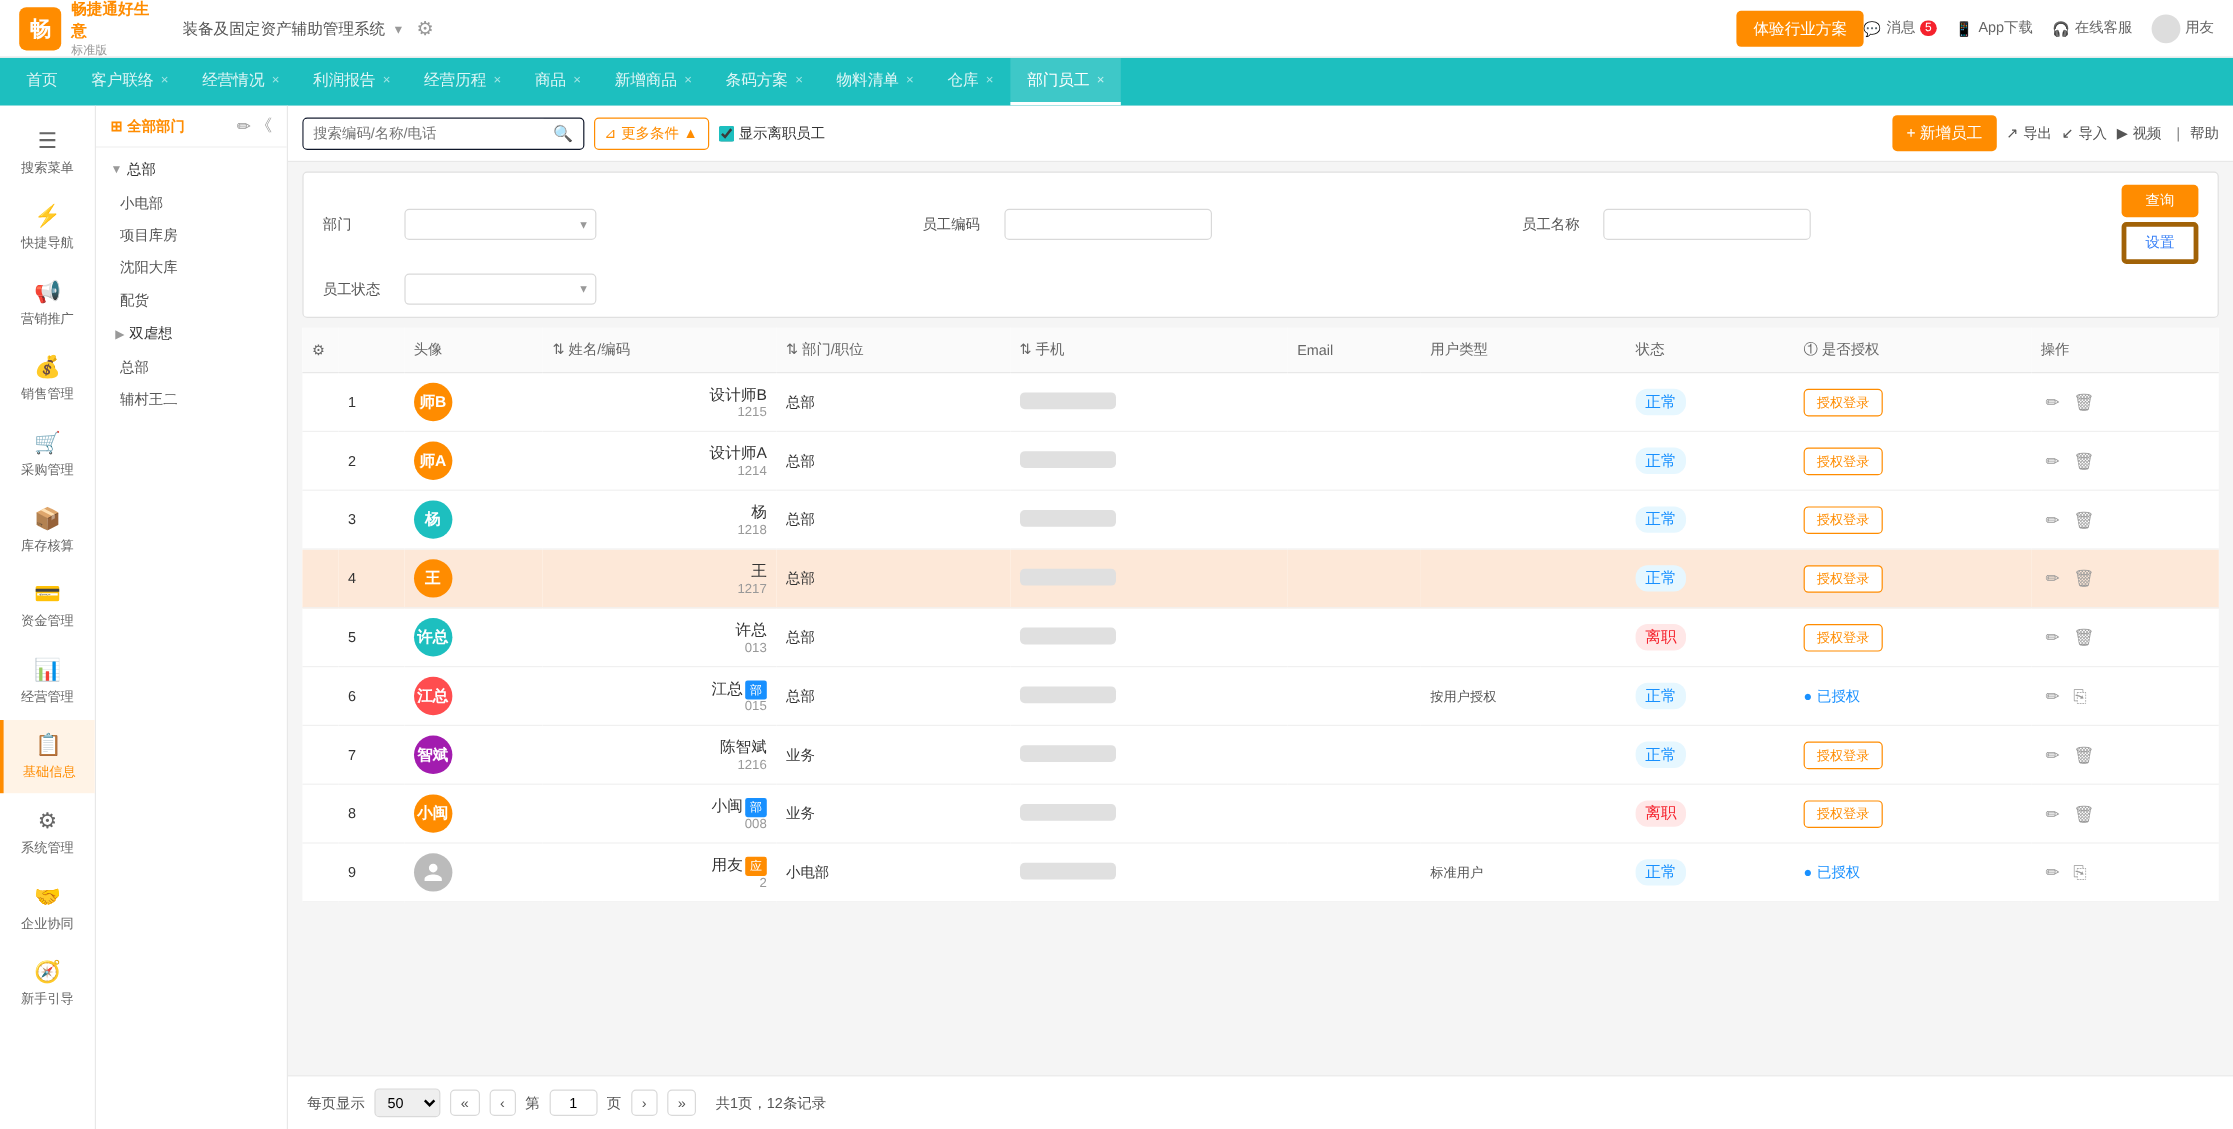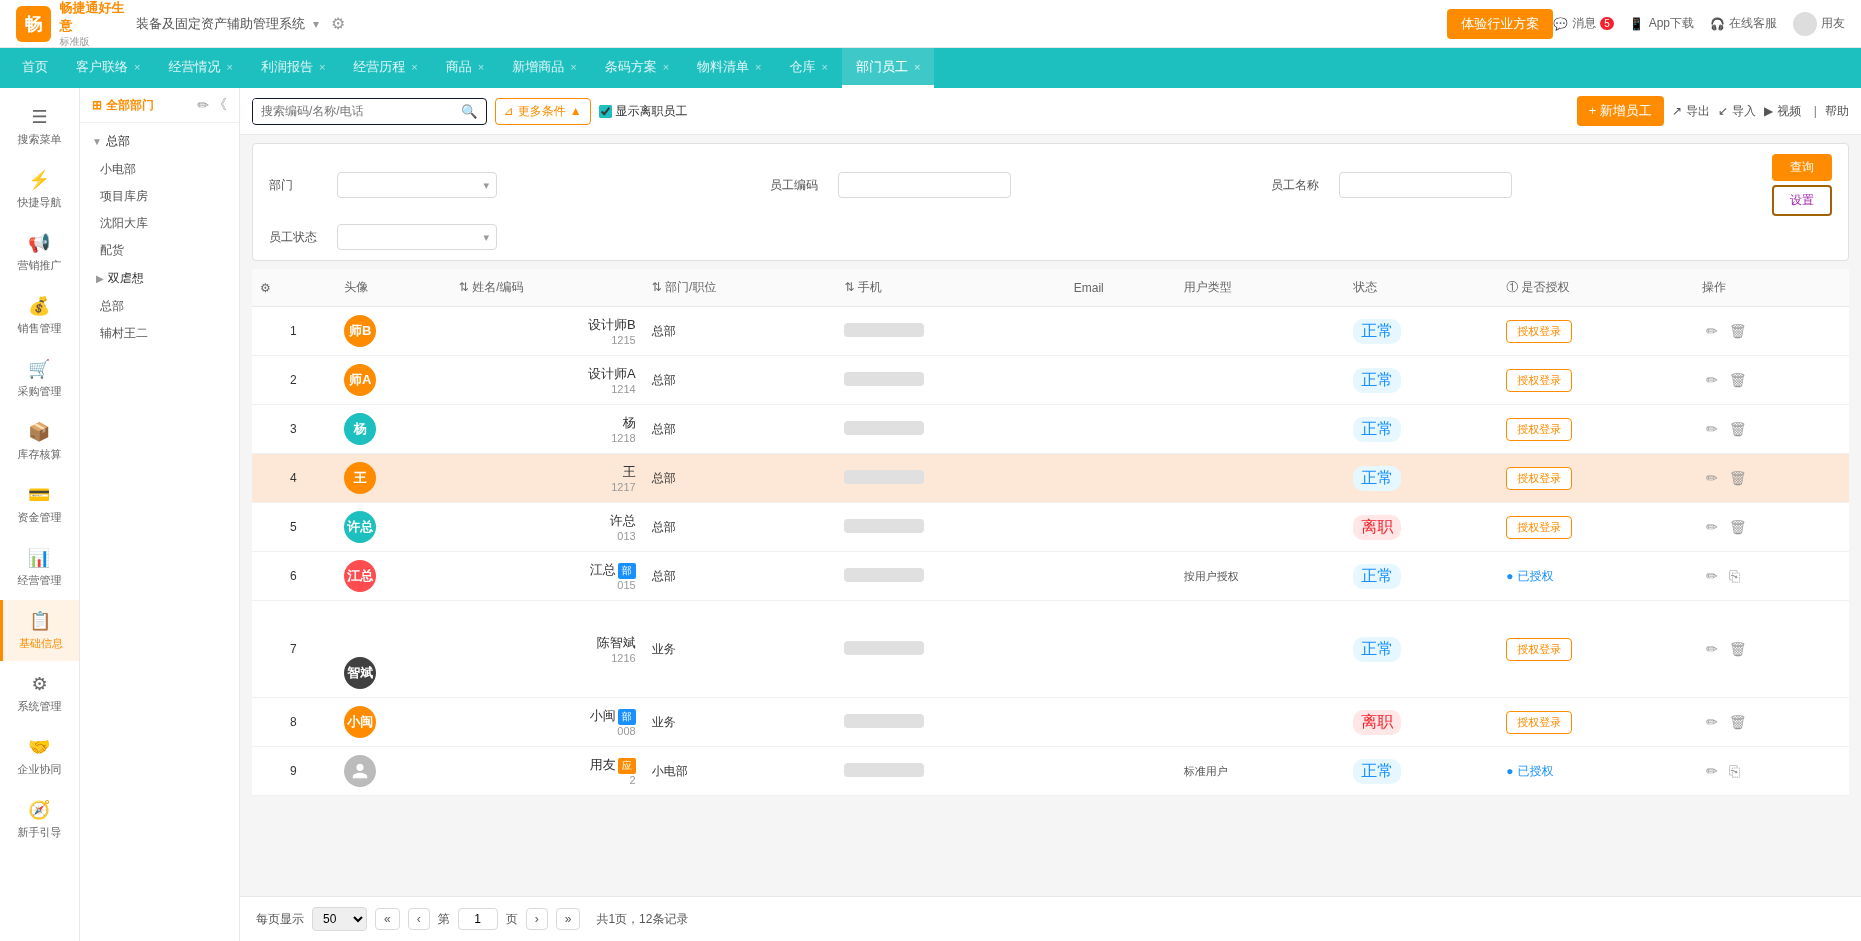--- a/index.html
+++ b/index.html
@@ -6,21 +6,21 @@
     body { font-family: 'Microsoft YaHei', Arial, sans-serif; font-size: 13px; background: #f5f5f5; color: #333; }
 
     
     .top-bar {
       display: flex; align-items: center; background: #fff;
       height: 48px; padding: 0 16px; border-bottom: 1px solid #e8e8e8;
       position: relative; z-index: 10;
     }
     .logo-area { display: flex; align-items: center; gap: 8px; width: 120px; }
     .logo-icon { width: 36px; height: 36px; background: #ff8c00; border-radius: 6px; display: flex; align-items: center; justify-content: center; color: #fff; font-size: 18px; font-weight: bold; }
-    .system-title { flex: 1; display: flex; align-items: center; gap: 8px; }
+    .system-title { flex: 1; display: flex; align-items: center; gap: 8px; margin-left: 16px; }
     .top-right { display: flex; align-items: center; gap: 16px; margin-left: auto; }
     .top-btn { display: flex; align-items: center; gap: 4px; color: #666; font-size: 12px; cursor: pointer; }
     .top-btn .badge { background: #f5222d; color: #fff; border-radius: 10px; font-size: 10px; padding: 1px 4px; }
     .trial-btn { background: #ff8c00; color: #fff; border: none; border-radius: 4px; padding: 6px 14px; font-size: 13px; cursor: pointer; }
 
     
     .nav-tabs {
       background: #1dbfbf; display: flex; align-items: stretch; height: 40px;
       padding: 0 8px; overflow-x: auto;
     }
@@ -53,36 +53,36 @@
     
     .filter-row { background: #fff; border: 1px solid #e0e0e0; margin: 8px 12px; border-radius: 4px; padding: 10px 16px; }
     .filter-item { display: flex; align-items: center; gap: 8px; }
     .filter-label { font-size: 12px; color: #555; white-space: nowrap; min-width: 60px; }
     .filter-select { border: 1px solid #d9d9d9; border-radius: 4px; padding: 5px 24px 5px 8px; font-size: 12px; outline: none; background: #fff; cursor: pointer; min-width: 160px; appearance: none; position: relative; }
     .filter-input { border: 1px solid #d9d9d9; border-radius: 4px; padding: 5px 8px; font-size: 12px; outline: none; min-width: 160px; }
     .filter-select-wrap { position: relative; }
     .filter-select-wrap::after { content: '▾'; position: absolute; right: 8px; top: 50%; transform: translateY(-50%); color: #999; pointer-events: none; font-size: 11px; }
     .filter-actions { display: flex; flex-direction: column; gap: 4px; justify-content: center; }
     .query-btn { background: #ff8c00; color: #fff; border: none; border-radius: 4px; padding: 5px 16px; font-size: 12px; cursor: pointer; }
-    .reset-btn { background: #fff; color: #a21caf; border: 2px solid #a16207; border-radius: 4px; padding: 5px 16px; font-size: 12px; cursor: pointer; }
+    .reset-btn { background: #fff; color: #3b82f6; border: 4px solid #a16207; border-radius: 4px; padding: 5px 16px; font-size: 12px; cursor: pointer; }
 
     
     .table-wrap { flex: 1; overflow-y: auto; padding: 0 12px 8px; }
     .data-table { width: 100%; border-collapse: collapse; background: #fff; }
     .data-table th {
       background: #fafafa; padding: 10px 8px; text-align: left; font-size: 12px;
       color: #666; border-bottom: 1px solid #e8e8e8; white-space: nowrap; font-weight: normal;
     }
     .data-table td { padding: 8px 8px; font-size: 12px; color: #333; border-bottom: 1px solid #f0f0f0; vertical-align: middle; }
     .data-table tr.highlighted td { background: #fde8d8; }
     .avatar { width: 32px; height: 32px; border-radius: 50%; display: flex; align-items: center; justify-content: center; color: #fff; font-size: 13px; font-weight: bold; flex-shrink: 0; }
     .name-code { display: flex; flex-direction: column; align-items: flex-end; }
     .name-code .name { font-size: 13px; color: #333; }
     .name-code .code { font-size: 11px; color: #999; }
-    .status-badge { display: inline-block; padding: 2px 8px; border-radius: 10px; font-size: 16px; }
+    .status-badge { display: inline-block; padding: 2px 8px; border-radius: 10px; font-size: 13px; }
     .status-normal { background: #e6f7ff; color: #1890ff; }
     .status-resigned { background: #ffe7e7; color: #f5222d; }
     .auth-btn { border: 1px solid #ff8c00; background: #fff; color: #ff8c00; border-radius: 4px; padding: 3px 10px; font-size: 11px; cursor: pointer; }
     .authorized { color: #1890ff; font-size: 12px; }
     .authorized::before { content: '●'; margin-right: 4px; }
     .op-btn { background: none; border: none; cursor: pointer; color: #999; font-size: 14px; padding: 2px 4px; }
     .dept-badge { display: inline-block; background: #1890ff; color: #fff; font-size: 10px; padding: 1px 4px; border-radius: 2px; margin-left: 2px; }
     .user-type { font-size: 11px; color: #555; }
     .blurred { color: transparent; text-shadow: 0 0 8px rgba(0,0,0,0.3); background: #e0e0e0; border-radius: 4px; display: inline-block; width: 80px; height: 14px; }
 
@@ -520,21 +520,21 @@
               <td>
                 <button class="op-btn">✏</button>
                 <button class="op-btn">⎘</button>
               </td>
             </tr>
 
             <tr>
               <td></td>
               <td>7</td>
               <td>
-                <div class="avatar" style="background:#404040;margin-top:48px;">智斌</div>
+                <div class="avatar" style="background:#a21caf;">智斌</div>
               </td>
               <td>
                 <div class="name-code">
                   <span class="name">陈智斌</span>
                   <span class="code">1216</span>
                 </div>
               </td>
               <td>业务</td>
               <td><span class="blurred"></span></td>
               <td></td>

